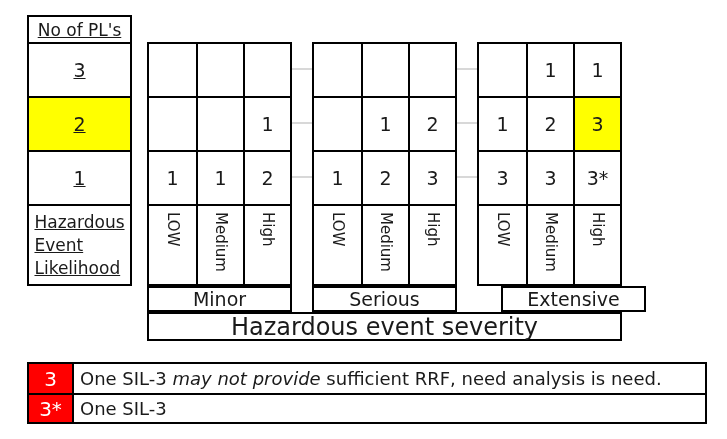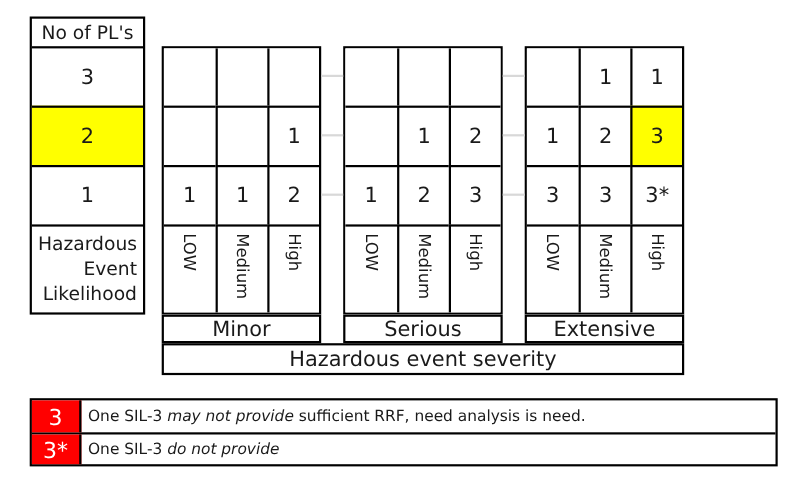--- a/index.html
+++ b/index.html
@@ -4,21 +4,21 @@
 <style>
   html,body{margin:0;padding:0;background:#fff;}
   *{box-sizing:border-box;}
   .canvas{
     position:relative;width:727px;height:439px;background:#ffffff;
     font-family:"DejaVu Sans","Liberation Sans",sans-serif;color:#1a1a1a;
     overflow:hidden;
   }
   
   .left-table{position:absolute;left:27px;top:15px;width:105px;border:2px solid #000;background:#fff;}
-  .lt-cell{border-top:2px solid #000;display:flex;align-items:center;justify-content:center;text-align:right;}
+  .lt-cell{border-top:2px solid #000;display:flex;align-items:center;justify-content:center;text-align:left;text-decoration:underline;}
   .lt-cell:first-child{border-top:none;}
   .lt-header{height:25px;font-size:17px;}
   .lt-row{height:54px;font-size:19px;}
   .lt-footer{height:80px;font-size:17px;line-height:23px;padding:16px;}
   .hl{background:#ffff00;}
   
   .group{
     position:absolute;top:42px;width:145px;border:2px solid #000;background:#fff;
     display:grid;grid-template-columns:repeat(3,1fr);grid-template-rows:52px 54px 54px 80px;
   }
@@ -33,31 +33,31 @@
   .vlabel span{writing-mode:vertical-rl;text-orientation:mixed;padding-top:6px;font-size:15px;}
   
   .connector{position:absolute;width:20px;height:2px;background:#d8d8d8;}
   
   .glabel{
     position:absolute;top:286px;width:145px;height:26px;border:2px solid #000;background:#fff;
     display:flex;align-items:center;justify-content:center;font-size:19px;
   }
   .sevbox{
     position:absolute;left:147px;top:312px;width:475px;height:29px;border:2px solid #000;background:#fff;
-    display:flex;align-items:center;justify-content:center;font-size:19px;
+    display:flex;align-items:center;justify-content:center;font-size:24px;
   }
   
   .legend{position:absolute;left:27px;top:362px;width:680px;border:2px solid #000;background:#fff;}
   .legend-row{display:flex;height:29px;border-top:2px solid #000;}
   .legend-row:first-child{border-top:none;}
   .legend-key{
     width:45px;flex:0 0 45px;background:#ff0000;color:#ffffff;border-right:2px solid #000;
     display:flex;align-items:center;justify-content:center;font-size:20px;
   }
-  .legend-text{flex:1;display:flex;align-items:center;padding-left:6px;font-size:14px;white-space:pre;}
+  .legend-text{flex:1;display:flex;align-items:center;padding-left:6px;font-size:18px;white-space:pre;}
   .legend-text i{font-style:italic;text-align:right;}
 </style>
 </head>
 <body>
 
 <div class="canvas">
 
   <div class="left-table">
     <div class="lt-cell lt-header">No of PL's</div>
     <div class="lt-cell lt-row">3</div>
@@ -131,28 +131,28 @@
 
   <div class="connector" style="left:292px;top:68px"></div>
   <div class="connector" style="left:292px;top:122px"></div>
   <div class="connector" style="left:292px;top:176px"></div>
   <div class="connector" style="left:457px;top:68px"></div>
   <div class="connector" style="left:457px;top:122px"></div>
   <div class="connector" style="left:457px;top:176px"></div>
 
   <div class="glabel" style="left:312px">Serious</div>
   <div class="glabel" style="left:147px">Minor</div>
-  <div class="glabel" style="left:477px">Extensive</div>
+  <div class="glabel" style="left:501px">Extensive</div>
 
   <div class="sevbox">Hazardous event severity</div>
 
   <div class="legend">
     <div class="legend-row">
       <div class="legend-key">3</div>
       <div class="legend-text"><span>One SIL-3 </span><i>may not provide</i><span> sufficient RRF, need analysis is need.</span></div>
     </div>
     <div class="legend-row">
       <div class="legend-key">3*</div>
-      <div class="legend-text"><span>One SIL-3 </span><i>do not provide</i></div>
+      <div class="legend-text"><span>One SIL-3 </span></div>
     </div>
   </div>
 
 </div>
 
 </body></html>

